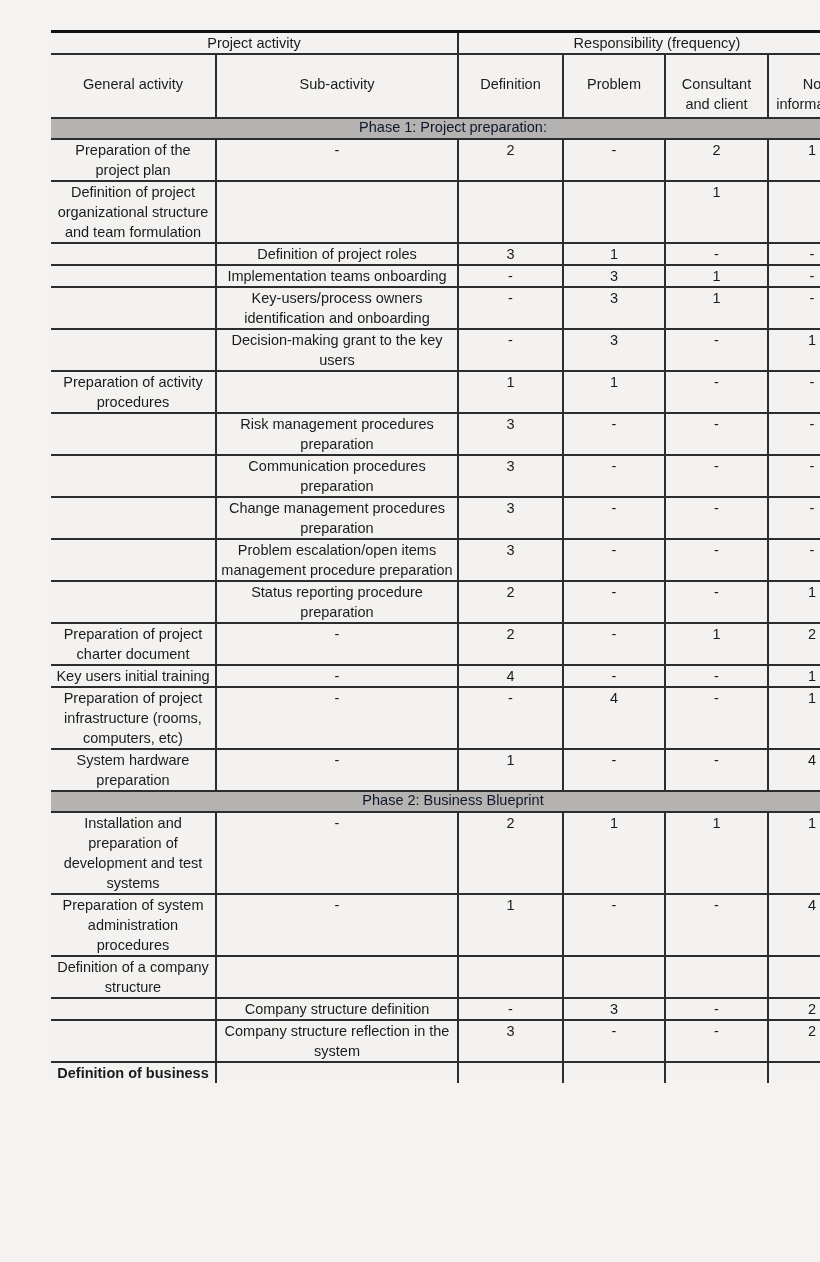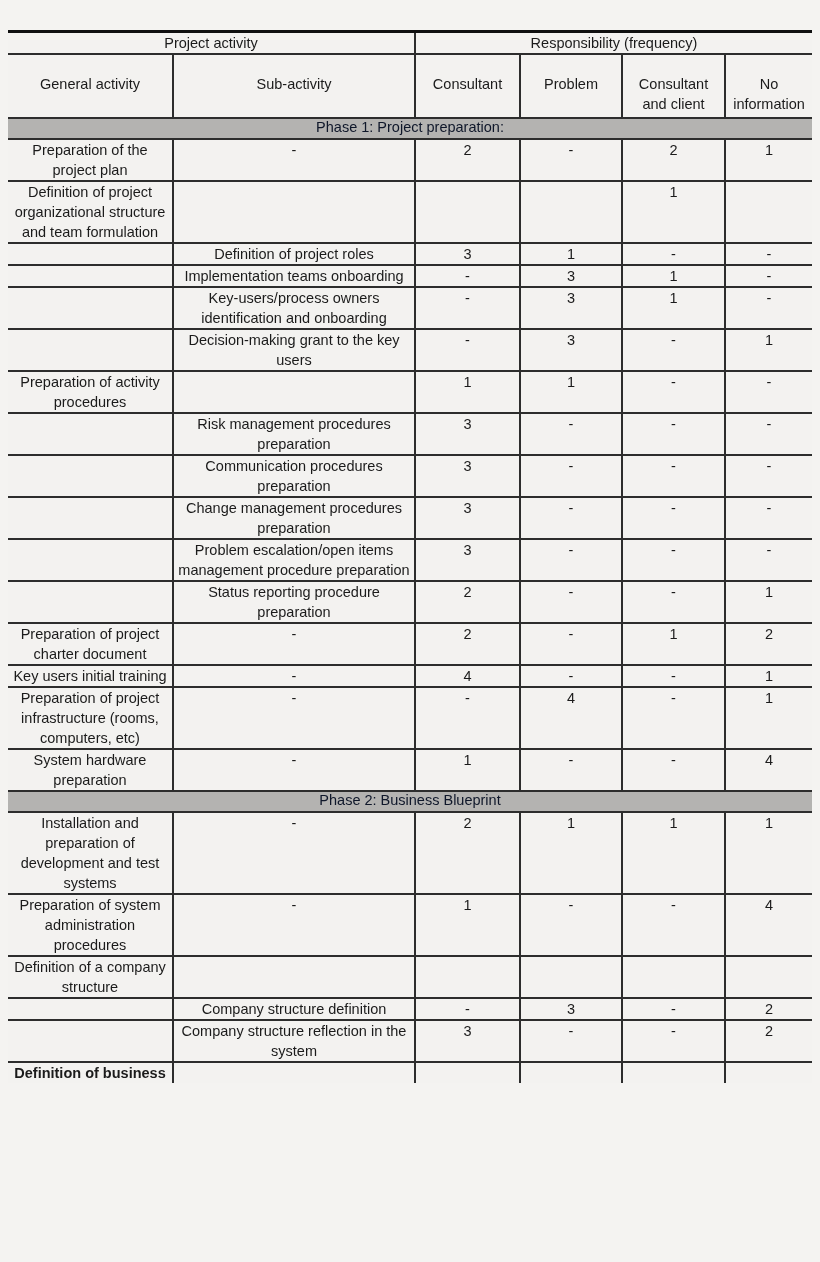--- a/index.html
+++ b/index.html
@@ -11,20 +11,21 @@
     height: 1262px;
     overflow: hidden;
     position: relative;
     background: var(--page-bg, #f4f3f1);
     font-family: "Liberation Sans", sans-serif;
     color: var(--text, #1b1b1b);
   }
   .canvas {
     position: absolute;
     inset: 0;
+    margin-left: 43px;
   }
   table.rtable {
     position: absolute;
     left: 8px;
     top: 30px;
     width: 804px;
     border-collapse: collapse;
     table-layout: fixed;
     border-top: 3px solid #101010;
   }
@@ -82,21 +83,21 @@
       <col style="width:87px">
     </colgroup>
     <thead>
       <tr class="group-row">
         <th colspan="2">Project activity</th>
         <th colspan="4">Responsibility (frequency)</th>
       </tr>
       <tr class="col-row">
         <th>General activity</th>
         <th>Sub-activity</th>
-        <th>Consultant</th>
+        <th>Definition</th>
         <th>Problem</th>
         <th>Consultant and client</th>
         <th>No information</th>
       </tr>
     </thead>
     <tbody id="tbody">
         <tr>
           <td colspan="6" class="phase-cell">Phase 1: Project preparation:</td>
         </tr>
         <tr>

